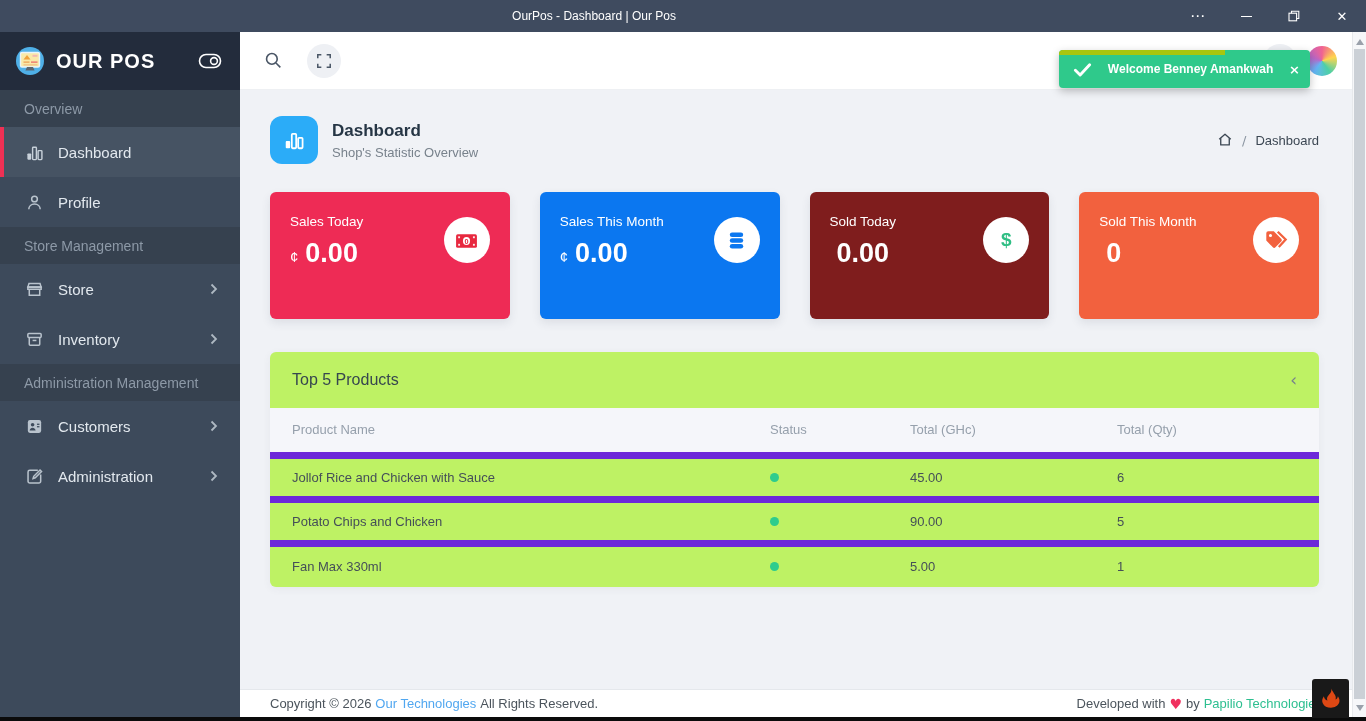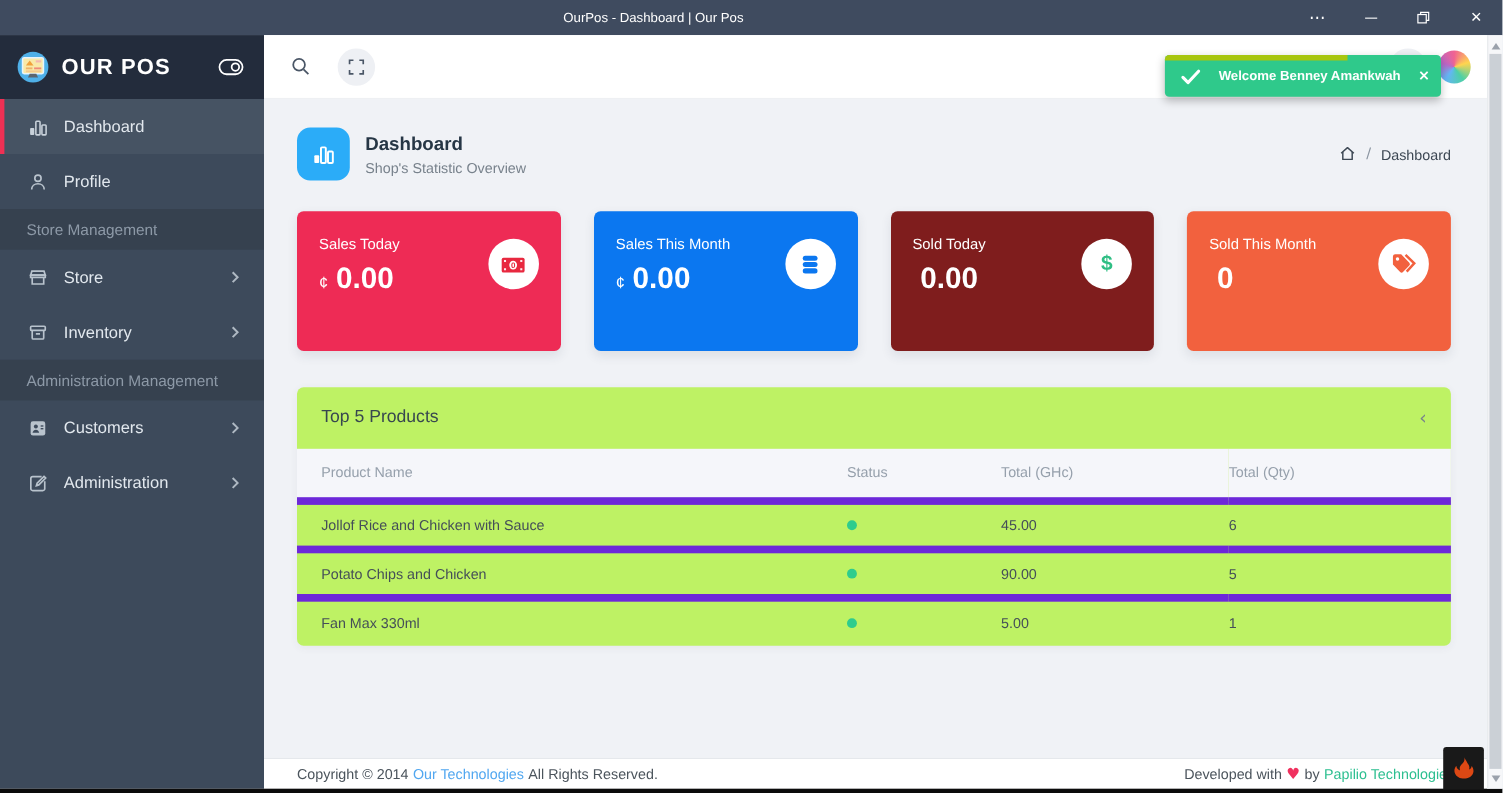--- a/index.html
+++ b/index.html
@@ -148,20 +148,21 @@
       </div>
       <span style="display:flex;cursor:pointer;">
         <svg width="24" height="16" viewBox="0 0 24 16" fill="none" stroke="#fff" stroke-width="1.6">
             <rect x="1.5" y="1.5" width="21" height="13" rx="6.5"></rect>
             <circle cx="16" cy="8" r="3.4"></circle>
           </svg>
       </span>
     </div>
 
     <nav>
+      <div class="nav-section">Overview</div>
 
       <div class="nav-item active">
         <span class="nico">
           <svg width="19" height="19" viewBox="0 0 20 20" fill="#c8d1da">
               <rect x="2.5" y="11" width="4" height="6.5" rx="0.8"></rect>
               <rect x="8" y="4.5" width="4" height="13" rx="0.8" fill="none" stroke="#c8d1da" stroke-width="1.5"></rect>
               <rect x="13.8" y="8" width="4" height="9.5" rx="0.8" fill="none" stroke="#c8d1da" stroke-width="1.5"></rect>
             </svg>
         </span>
         <span>Dashboard</span>
@@ -409,21 +410,21 @@
               <td>5.00</td>
               <td>1</td>
             </tr>
           </tbody>
         </table>
       </div>
     </div>
 
     <div class="footer">
       <div class="fseg">
-        <span>Copyright © 2014</span>
+        <span>Copyright © 2026</span>
         <a class="link-blue">Our Technologies</a>
         <span>All Rights Reserved.</span>
       </div>
       <div class="fseg">
         <span>Developed with</span>
         <span class="heart glyph">♥</span>
         <span>by</span>
         <a class="link-green">Papilio Technologies</a>
       </div>
     </div>

